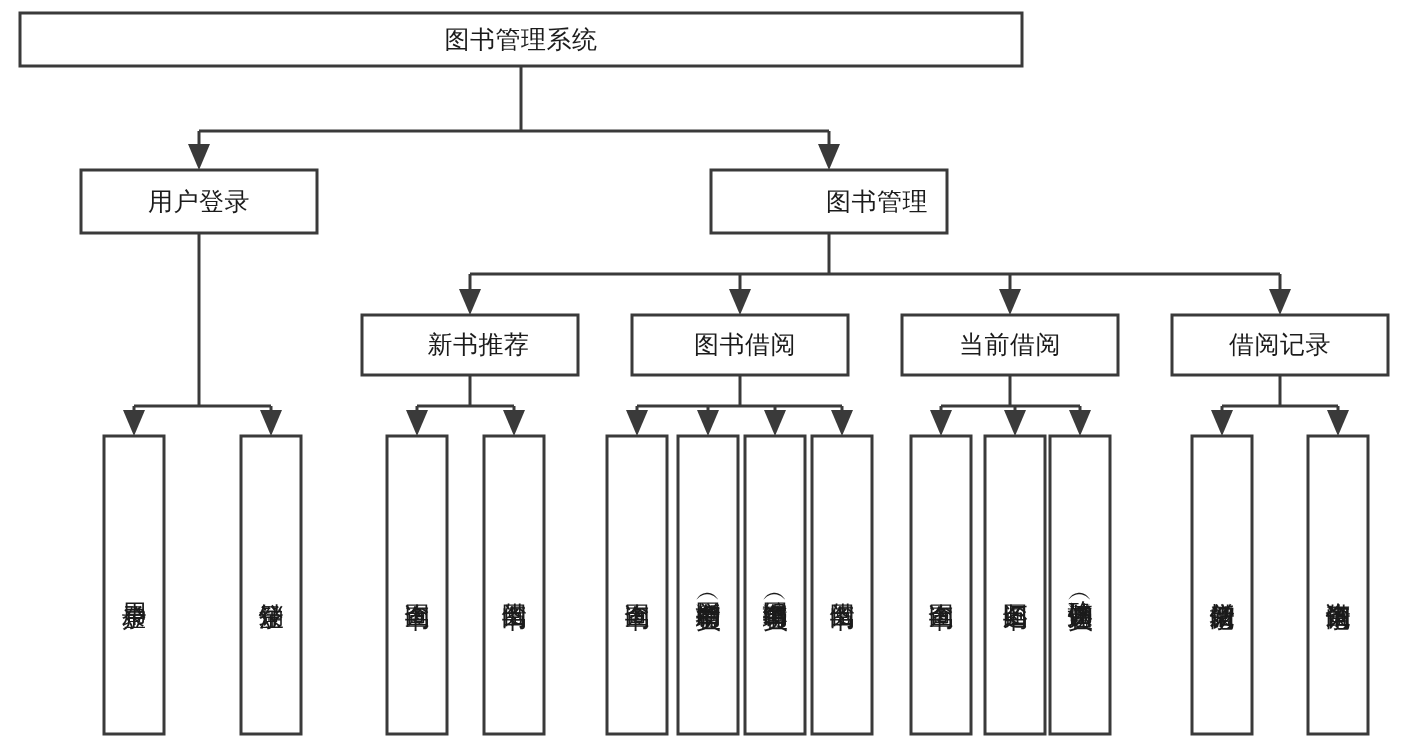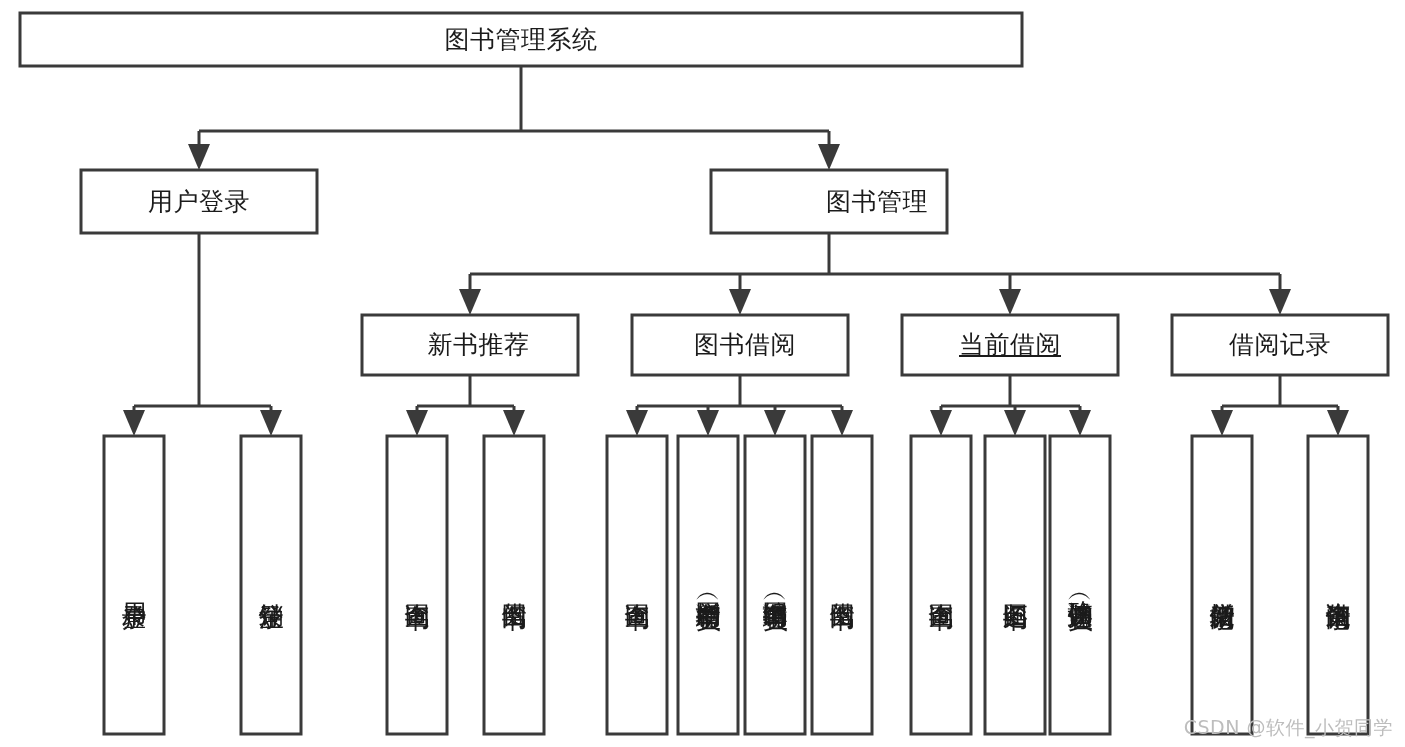--- a/index.html
+++ b/index.html
@@ -162,31 +162,30 @@
         <rect x="1308" y="436" width="60" height="298" class="node-box"></rect>
       </g>
   </svg>
 
   <div id="label-layer">
       <div class="node-label-h" style="left: 20px; top: 13px; width: 1002px; height: 53px;">图书管理系统</div>
       <div class="node-label-h" style="left: 81px; top: 170px; width: 236px; height: 63px;">用户登录</div>
       <div class="node-label-h" style="left: 711px; top: 170px; width: 236px; height: 63px; padding-left: 48px;">图书管理</div>
       <div class="node-label-h" style="left: 362px; top: 315px; width: 233px; height: 60px;">新书推荐</div>
       <div class="node-label-h" style="left: 632px; top: 315px; width: 226px; height: 60px;">图书借阅</div>
-      <div class="node-label-h" style="left: 902px; top: 315px; width: 216px; height: 60px; text-decoration: underline;">当前借阅</div>
+      <div class="node-label-h" style="left: 902px; top: 315px; width: 216px; height: 60px;">当前借阅</div>
       <div class="node-label-h" style="left: 1172px; top: 315px; width: 216px; height: 60px;">借阅记录</div>
       <div class="node-label-v" style="left: 104px; top: 436px; width: 60px; height: 298px;">用户登录</div>
       <div class="node-label-v" style="left: 241px; top: 436px; width: 60px; height: 298px;">注销登录</div>
       <div class="node-label-v" style="left: 387px; top: 436px; width: 60px; height: 298px;">查询图书</div>
       <div class="node-label-v" style="left: 484px; top: 436px; width: 60px; height: 298px;">借阅图书</div>
       <div class="node-label-v" style="left: 607px; top: 436px; width: 60px; height: 298px;">查询图书</div>
       <div class="node-label-v" style="left: 678px; top: 436px; width: 60px; height: 298px;">新增图书（管理员）</div>
       <div class="node-label-v" style="left: 745px; top: 436px; width: 60px; height: 298px;">编辑图书（管理员）</div>
       <div class="node-label-v" style="left: 812px; top: 436px; width: 60px; height: 298px;">借阅图书</div>
       <div class="node-label-v" style="left: 911px; top: 436px; width: 60px; height: 298px;">查询图书</div>
       <div class="node-label-v" style="left: 985px; top: 436px; width: 60px; height: 298px;">归还图书</div>
       <div class="node-label-v" style="left: 1050px; top: 436px; width: 60px; height: 298px;">确认归还（管理员）</div>
       <div class="node-label-v" style="left: 1192px; top: 436px; width: 60px; height: 298px;">新增借阅记录</div>
       <div class="node-label-v" style="left: 1308px; top: 436px; width: 60px; height: 298px;">查询借阅记录</div>
     </div>
 
-  <div class="watermark">CSDN @软件_小贺同学</div>
 </div>
 
 </body></html>

